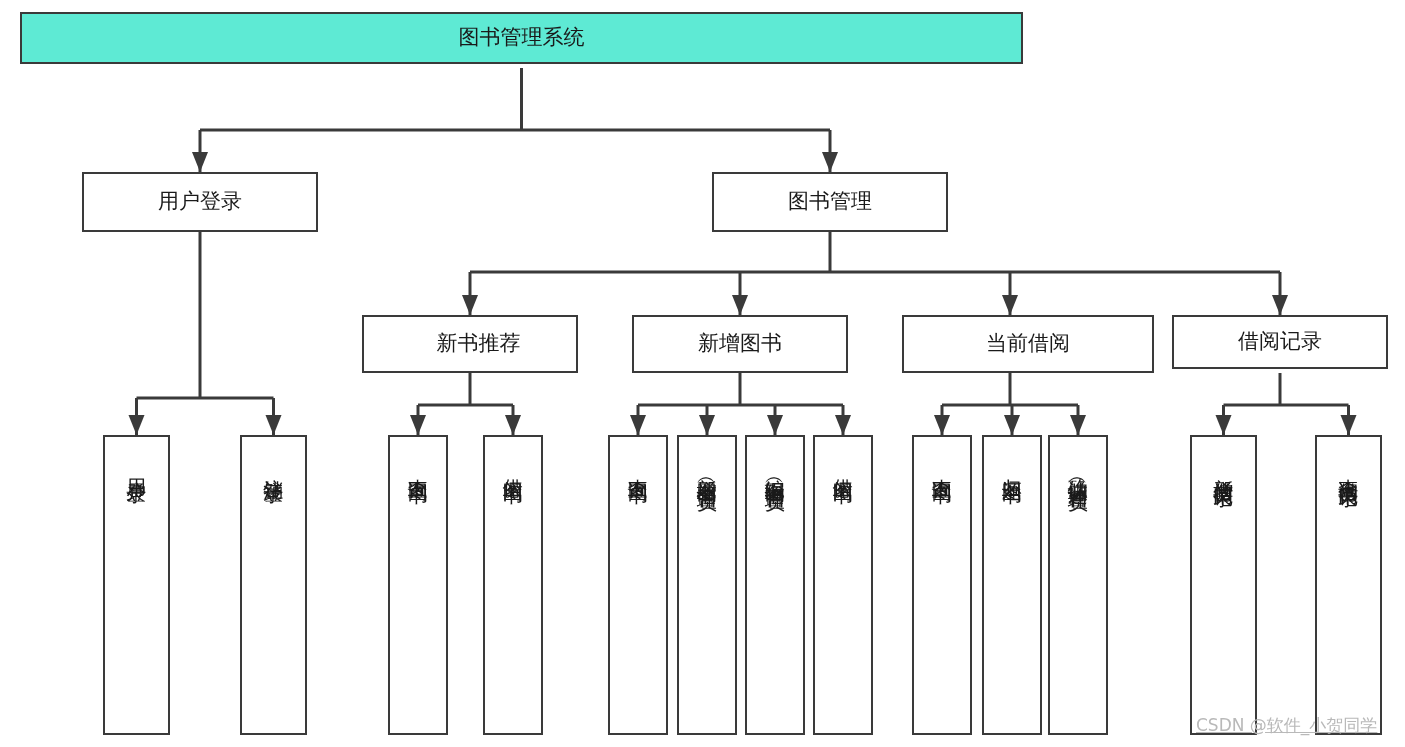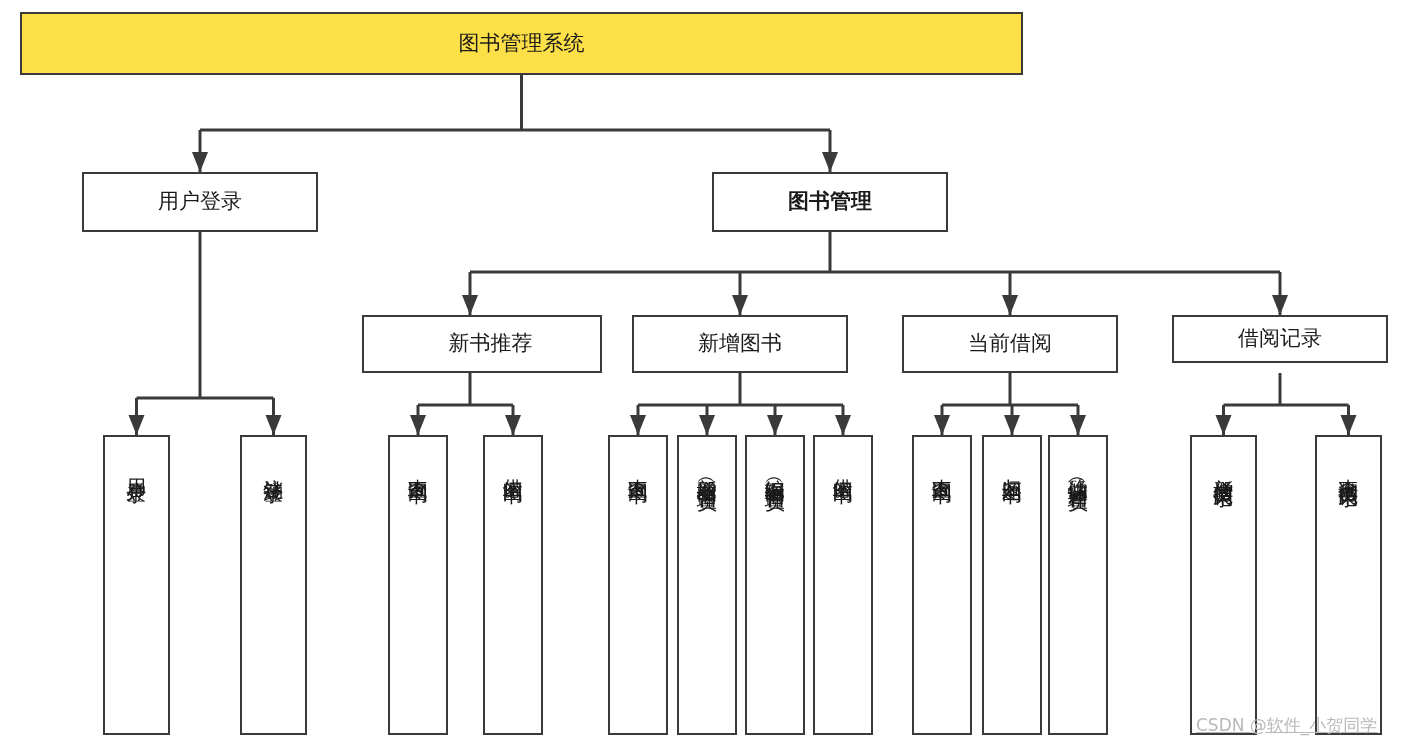--- a/index.html
+++ b/index.html
@@ -74,39 +74,39 @@
       <line x1="1078" y1="405" x2="1078" y2="435" stroke="#3a3a3a" stroke-width="3"></line>
       <polygon points="1070,415 1086,415 1078,435" fill="#3a3a3a"></polygon>
       <line x1="1280" y1="373" x2="1280" y2="405" stroke="#3a3a3a" stroke-width="3"></line>
       <line x1="1223.5" y1="405" x2="1348.5" y2="405" stroke="#3a3a3a" stroke-width="3"></line>
       <line x1="1223.5" y1="405" x2="1223.5" y2="435" stroke="#3a3a3a" stroke-width="3"></line>
       <polygon points="1215.5,415 1231.5,415 1223.5,435" fill="#3a3a3a"></polygon>
       <line x1="1348.5" y1="405" x2="1348.5" y2="435" stroke="#3a3a3a" stroke-width="3"></line>
       <polygon points="1340.5,415 1356.5,415 1348.5,435" fill="#3a3a3a"></polygon>
     </svg>
   <div id="node-layer">
-      <div class="node-box horiz" style="left: 20px; top: 12px; width: 1003px; height: 63px; border-color: rgb(58, 58, 58); background: #fde047;">
+      <div class="node-box horiz" style="left: 20px; top: 12px; width: 1003px; height: 52px; border-color: rgb(58, 58, 58); background: #5eead4;">
         <span class="node-label" style="color: rgb(26, 26, 26);">图书管理系统</span>
       </div>
       <div class="node-box horiz" style="left: 82px; top: 172px; width: 236px; height: 60px; border-color: rgb(58, 58, 58); background: rgb(255, 255, 255);">
         <span class="node-label" style="color: rgb(26, 26, 26);">用户登录</span>
       </div>
-      <div class="node-box horiz" style="left: 712px; top: 172px; width: 236px; height: 60px; border-color: rgb(58, 58, 58); background: rgb(255, 255, 255); font-weight: bold;">
+      <div class="node-box horiz" style="left: 712px; top: 172px; width: 236px; height: 60px; border-color: rgb(58, 58, 58); background: rgb(255, 255, 255);">
         <span class="node-label" style="color: rgb(26, 26, 26);">图书管理</span>
       </div>
-      <div class="node-box horiz" style="left: 362px; top: 315px; width: 240px; height: 58px; border-color: rgb(58, 58, 58); background: rgb(255, 255, 255); padding-left: 17px;">
+      <div class="node-box horiz" style="left: 362px; top: 315px; width: 216px; height: 58px; border-color: rgb(58, 58, 58); background: rgb(255, 255, 255); padding-left: 17px;">
         <span class="node-label" style="color: rgb(26, 26, 26);">新书推荐</span>
       </div>
       <div class="node-box horiz" style="left: 632px; top: 315px; width: 216px; height: 58px; border-color: rgb(58, 58, 58); background: rgb(255, 255, 255);">
         <span class="node-label" style="color: rgb(26, 26, 26);">新增图书</span>
       </div>
-      <div class="node-box horiz" style="left: 902px; top: 315px; width: 216px; height: 58px; border-color: rgb(58, 58, 58); background: rgb(255, 255, 255); align-items: center;">
+      <div class="node-box horiz" style="left: 902px; top: 315px; width: 252px; height: 58px; border-color: rgb(58, 58, 58); background: rgb(255, 255, 255); align-items: center;">
         <span class="node-label" style="color: rgb(26, 26, 26);">当前借阅</span>
       </div>
-      <div class="node-box horiz" style="left: 1172px; top: 315px; width: 216px; height: 48px; border-color: rgb(58, 58, 58); background: rgb(255, 255, 255);">
+      <div class="node-box horiz" style="left: 1172px; top: 315px; width: 216px; height: 54px; border-color: rgb(58, 58, 58); background: rgb(255, 255, 255);">
         <span class="node-label" style="color: rgb(26, 26, 26);">借阅记录</span>
       </div>
       <div class="node-box vert" style="left: 103px; top: 435px; width: 67px; height: 300px; border-color: rgb(58, 58, 58); background: rgb(255, 255, 255);">
         <span class="node-label" style="color: rgb(26, 26, 26);">用户登录</span>
       </div>
       <div class="node-box vert" style="left: 240px; top: 435px; width: 67px; height: 300px; border-color: rgb(58, 58, 58); background: rgb(255, 255, 255);">
         <span class="node-label" style="color: rgb(26, 26, 26);">注销登录</span>
       </div>
       <div class="node-box vert" style="left: 388px; top: 435px; width: 60px; height: 300px; border-color: rgb(58, 58, 58); background: rgb(255, 255, 255);">
         <span class="node-label" style="color: rgb(26, 26, 26);">查询图书</span>

